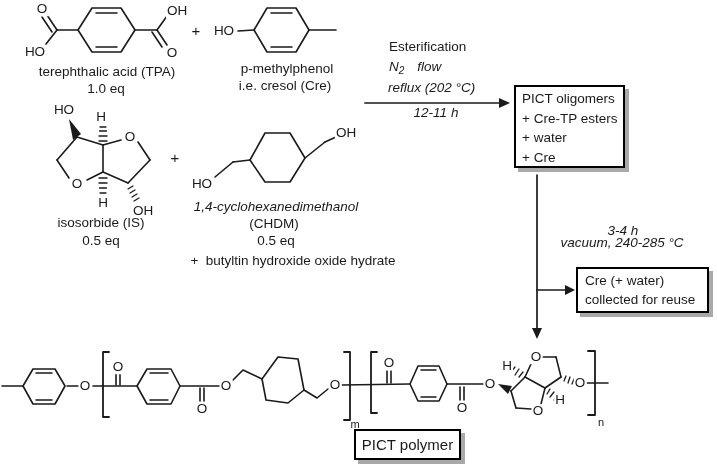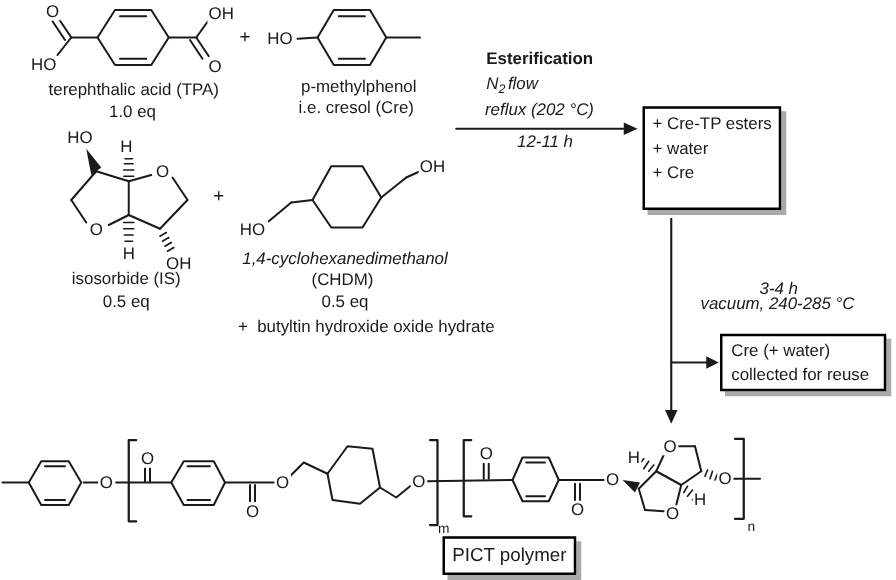--- a/index.html
+++ b/index.html
@@ -3,29 +3,29 @@
 <meta charset="utf-8">
 <style>
   * { margin:0; padding:0; box-sizing:border-box; }
   html,body { background:#ffffff; }
   body { font-family:"Liberation Sans","DejaVu Sans",sans-serif; color:#1a1a1a; }
   #canvas { position:relative; width:717px; height:464px; background:#ffffff; overflow:hidden; }
   svg { position:absolute; left:0; top:0; }
   .txt { position:absolute; white-space:nowrap; font-size:13.5px; color:#1a1a1a; line-height:1.15; }
   .ctr { transform:translate(-50%,-50%); }
   .vctr { transform:translateY(-50%); }
-  .bold { font-weight:bold; }
+  .bold { font-weight:normal; }
   .it { font-style:italic; }
   .pre { white-space:pre; }
   .atom { position:absolute; transform:translate(-50%,-50%); font-size:13.5px; line-height:1;
           background:#ffffff; padding:0 1px; white-space:nowrap; }
   .plus { font-size:15px; background:transparent; }
   .sub  { font-size:11px; background:transparent; }
   .n2sub { font-size:10px; position:relative; bottom:-3px; font-style:italic; }
-  .flowword { margin-left:2px; }
+  .flowword { margin-left:13px; }
   .schembox { position:absolute; border:2px solid #000000; background:#ffffff;
               box-shadow:4px 4px 0 #a9a9a9; font-size:13.5px; }
   .boxline { line-height:19.5px; }
   #oligomer-box { left:514px; top:85px; width:111px; height:83px; padding:2px 0 0 6px; }
   #reuse-box { left:576px; top:267px; width:133px; height:46px; padding:2px 0 0 7px; }
   #reuse-box .boxline { line-height:19px; }
   #polymer-box { left:354px; top:429px; width:107px; height:31px; display:flex;
                  align-items:center; justify-content:center; font-size:15px; }
 </style>
 </head>
@@ -202,20 +202,21 @@
   <span class="txt ctr" style="left:106px; top:89px;">1.0 eq</span>
   <span class="txt ctr" style="left:287px; top:69px;">p-methylphenol</span>
   <span class="txt ctr" style="left:285px; top:86px;">i.e. cresol (Cre)</span>
 
   <span class="txt vctr bold" style="left:389px; top:47px;">Esterification</span>
   <span class="txt vctr it" style="left:389px; top:67px;"><span>N</span><span class="n2sub">2</span><span class="flowword">flow</span></span>
   <span class="txt vctr it" style="left:388px; top:88px;">reflux (202 °C)</span>
   <span class="txt ctr it" style="left:436px; top:113px;">12-11 h</span>
 
   <div class="schembox" id="oligomer-box">
+    <div class="boxline">PICT oligomers</div>
     <div class="boxline">+ Cre-TP esters</div>
     <div class="boxline">+ water</div>
     <div class="boxline">+ Cre</div>
   </div>
 
   <span class="txt ctr" style="left:101px; top:223px;">isosorbide (IS)</span>
   <span class="txt ctr" style="left:101px; top:241px;">0.5 eq</span>
   <span class="txt ctr" style="left:276px; top:207px;font-style:italic;">1,4-cyclohexanedimethanol</span>
   <span class="txt ctr" style="left:274px; top:224px;">(CHDM)</span>
   <span class="txt ctr" style="left:276px; top:241px;">0.5 eq</span>

